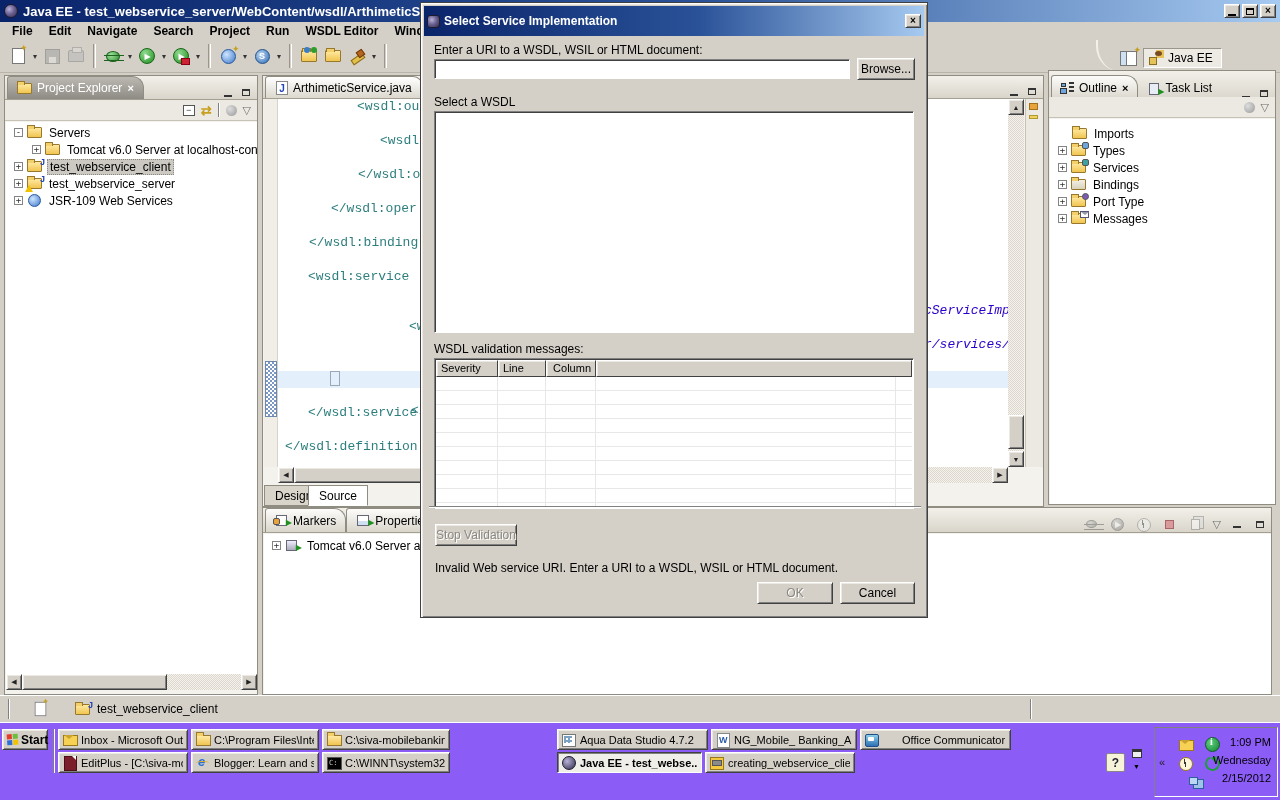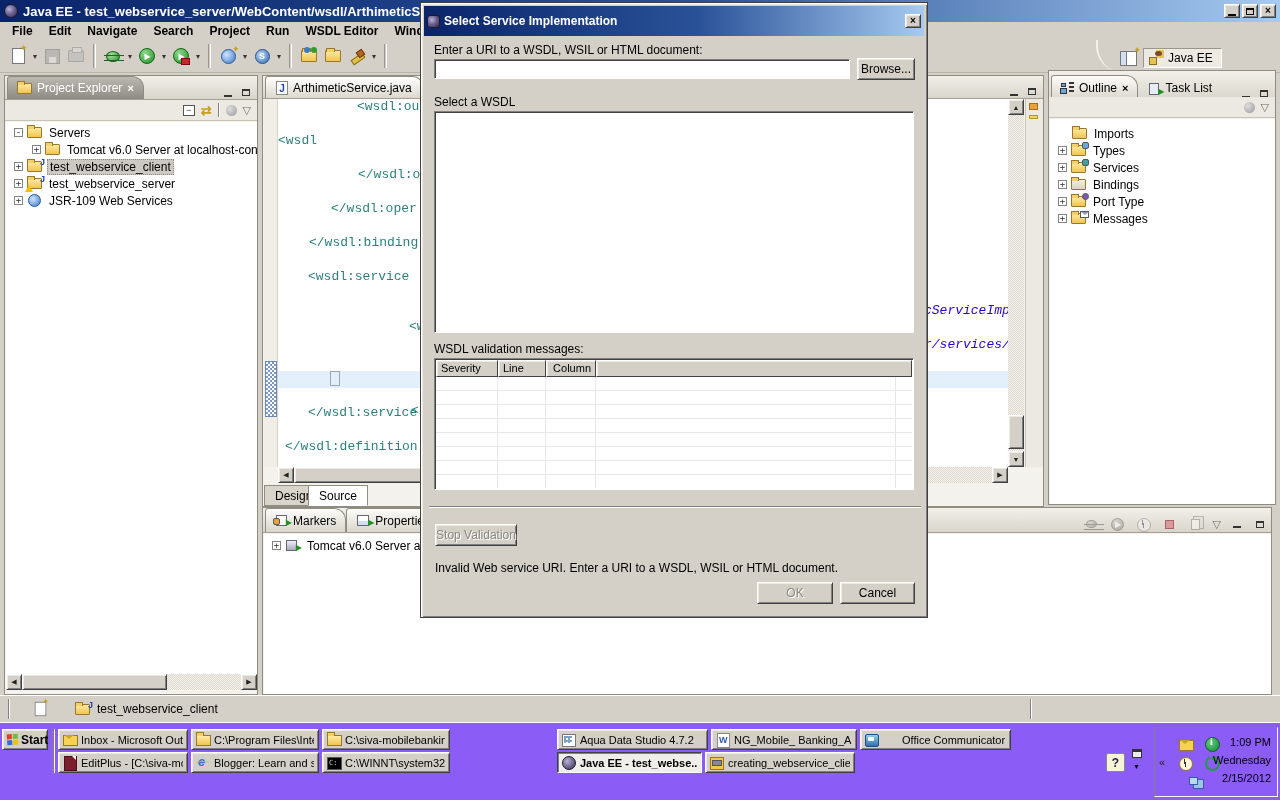--- a/index.html
+++ b/index.html
@@ -353,21 +353,21 @@
           <span class="mm">
               <span class="sq"></span>
             </span>
         </span>
       </div>
       <div class="ed-ruler" style="left:1px;top:23px;width:14px;height:368px;">
         <span class="abs bluedither" style="left:1px;top:262px;width:12px;height:56px;"></span>
       </div>
       <div class="ed-content" style="left:15px;top:23px;width:730px;height:368px;">
         <div class="cline" style="top:0px;"><span style="margin-left:79px;">&lt;wsdl:ou</span></div>
-        <div class="cline" style="top:34px;"><span style="">&lt;wsdl</span></div>
+        <div class="cline" style="top:34px;"><span style="margin-left:102px;">&lt;wsdl</span></div>
         <div class="cline" style="top:68px;"><span style="margin-left:80px;">&lt;/wsdl:o</span></div>
         <div class="cline" style="top:102px;"><span style="margin-left:53px;">&lt;/wsdl:oper</span></div>
         <div class="cline" style="top:136px;"><span style="margin-left:31px;">&lt;/wsdl:binding</span></div>
         <div class="cline" style="top:170px;"><span style="margin-left:30px;">&lt;wsdl:service</span></div>
         <div class="cline" style="top:204px;">
           <span style="margin-left:53px;">&lt;wsdl:port</span>
           <span class="cfrag" style="left:646px;">cServiceImp.</span>
         </div>
         <div class="cline" style="top:238px;">
           <span style="margin-left:77px;">&lt;wsdlsoa</span>
@@ -562,21 +562,21 @@
     </div>
 
     <div class="dlg-label" style="left:13px;top:40px;">Enter a URI to a WSDL, WSIL or HTML document:</div>
     <input class="dlg-input" style="left: 13px; top: 56px; width: 416px; height: 20px;" value="">
     <button class="btn" style="left:436px;top:55px;width:58px;height:22px;"><span>Browse...</span></button>
 
     <div class="dlg-label" style="left:13px;top:92px;">Select a WSDL</div>
     <div class="dlg-input abs" style="left:13px;top:108px;width:480px;height:222px;padding:0;"></div>
 
     <div class="dlg-label" style="left:13px;top:339px;">WSDL validation messages:</div>
-    <div class="vtable" style="left:13px;top:355px;width:480px;height:132px;">
+    <div class="vtable" style="left:13px;top:355px;width:480px;height:151px;">
       <div class="vthead">
         <span class="vth" style="width:62px;">Severity</span>
         <span class="vth" style="width:48px;">Line</span>
         <span class="vth" style="width:50px;text-align:right;">Column</span>
         <span class="vth" style="flex:1;"></span>
       </div>
       <div class="vtbody">
         <span class="vcol" style="left:61px;"></span>
         <span class="vcol" style="left:109px;"></span>
         <span class="vcol" style="left:159px;"></span>

